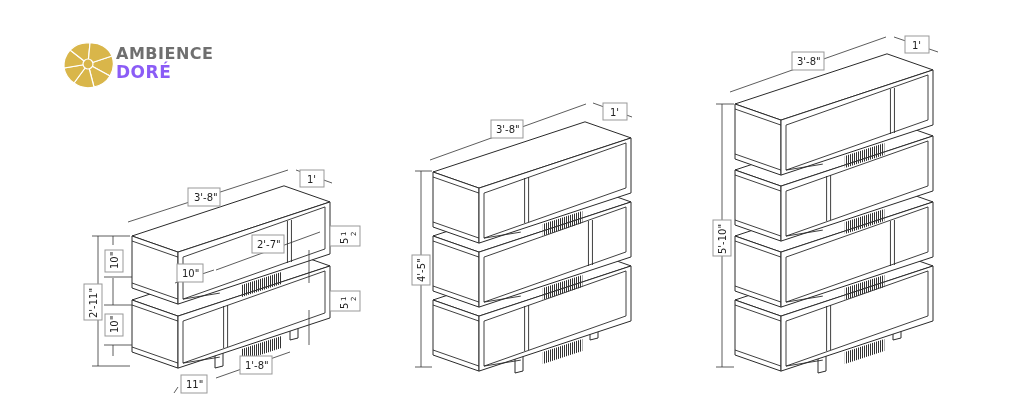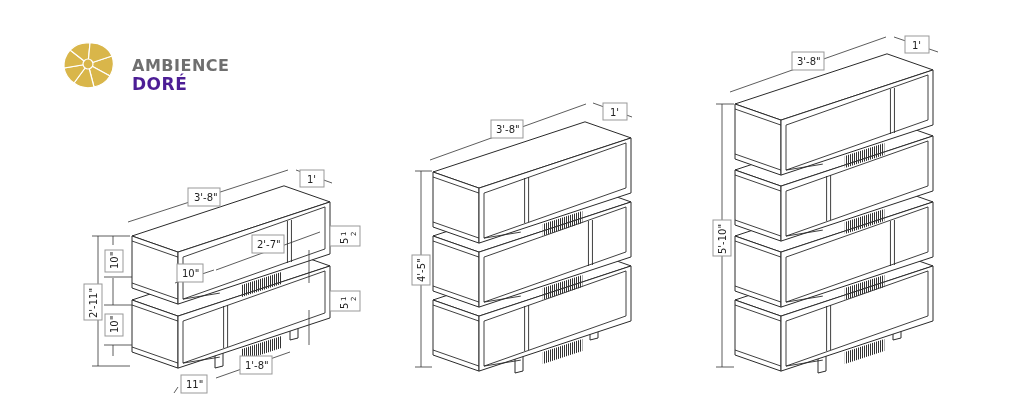--- a/index.html
+++ b/index.html
@@ -1,21 +1,21 @@
 <!DOCTYPE html>
 <html><head>
 <meta charset="utf-8">
 <style>
   html,body{margin:0;padding:0;background:#ffffff;}
   body{width:1024px;height:420px;position:relative;overflow:hidden;font-family:"Liberation Sans",sans-serif;}
   #stage{position:absolute;left:0;top:0;width:1024px;height:420px;}
   .logo{position:absolute;left:60px;top:40px;width:140px;height:48px;}
-  .logo-text{position:absolute;left:56px;top:16px;line-height:19px;font-weight:bold;letter-spacing:0.5px;margin-left:16px;}
+  .logo-text{position:absolute;left:56px;top:4px;line-height:19px;font-weight:bold;letter-spacing:0.5px;}
   .logo-l1{color:#6f6f6f;font-size:16px;font-family:"DejaVu Sans",sans-serif;}
-  .logo-l2{color:#4c1d95;font-size:17px;font-family:"DejaVu Sans",sans-serif;}
+  .logo-l2{color:#8b5cf6;font-size:17px;font-family:"DejaVu Sans",sans-serif;}
   .dimlbl{font-family:"DejaVu Sans",sans-serif;font-size:10px;fill:#222;}
 </style>
 </head>
 <body>
 
 <div class="logo">
   <svg width="56" height="48" viewBox="0 0 56 48">
     <g fill="#d9b64a" stroke="#ffffff" stroke-width="1.2">
       <path d="M28 24 L52 16 A24 24 0 0 1 50 36 Z"></path>
       <path d="M28 24 L50 36 A24 24 0 0 1 34 47 Z"></path>

